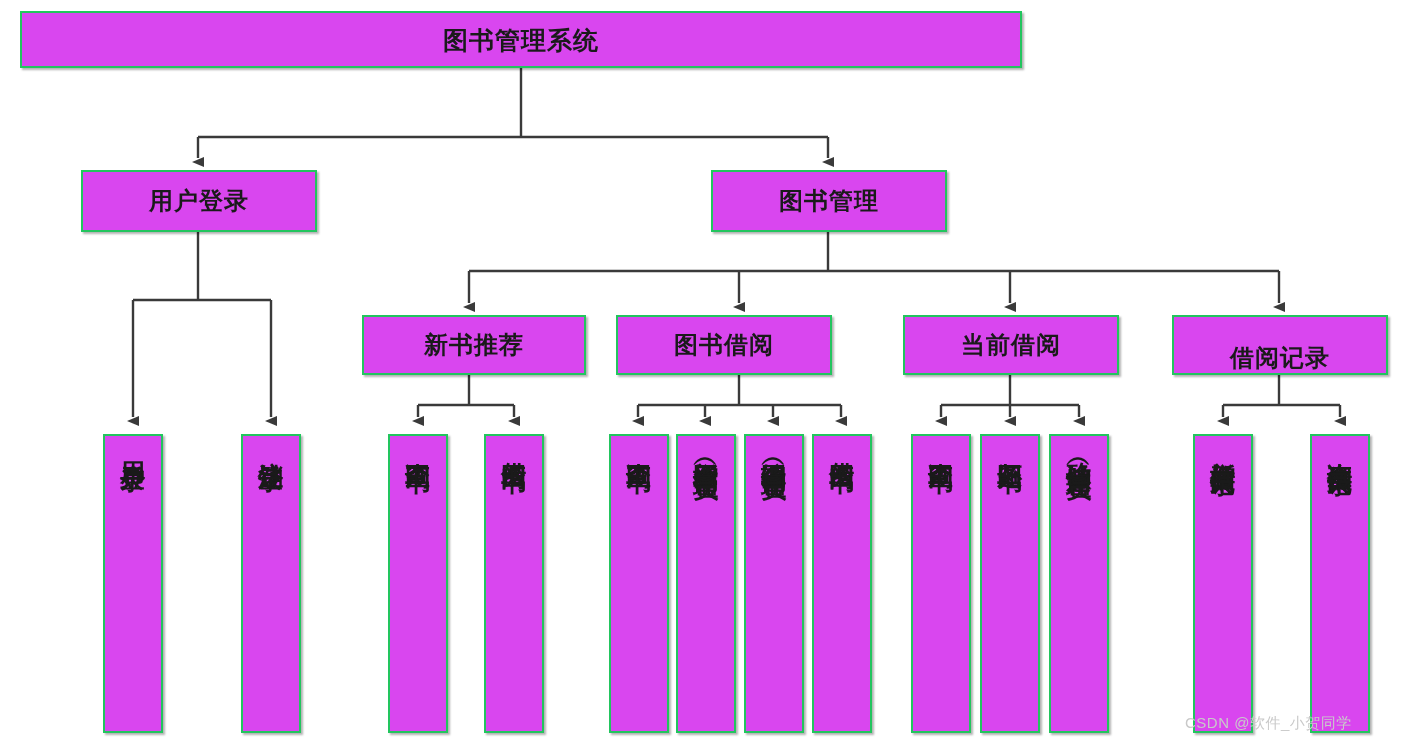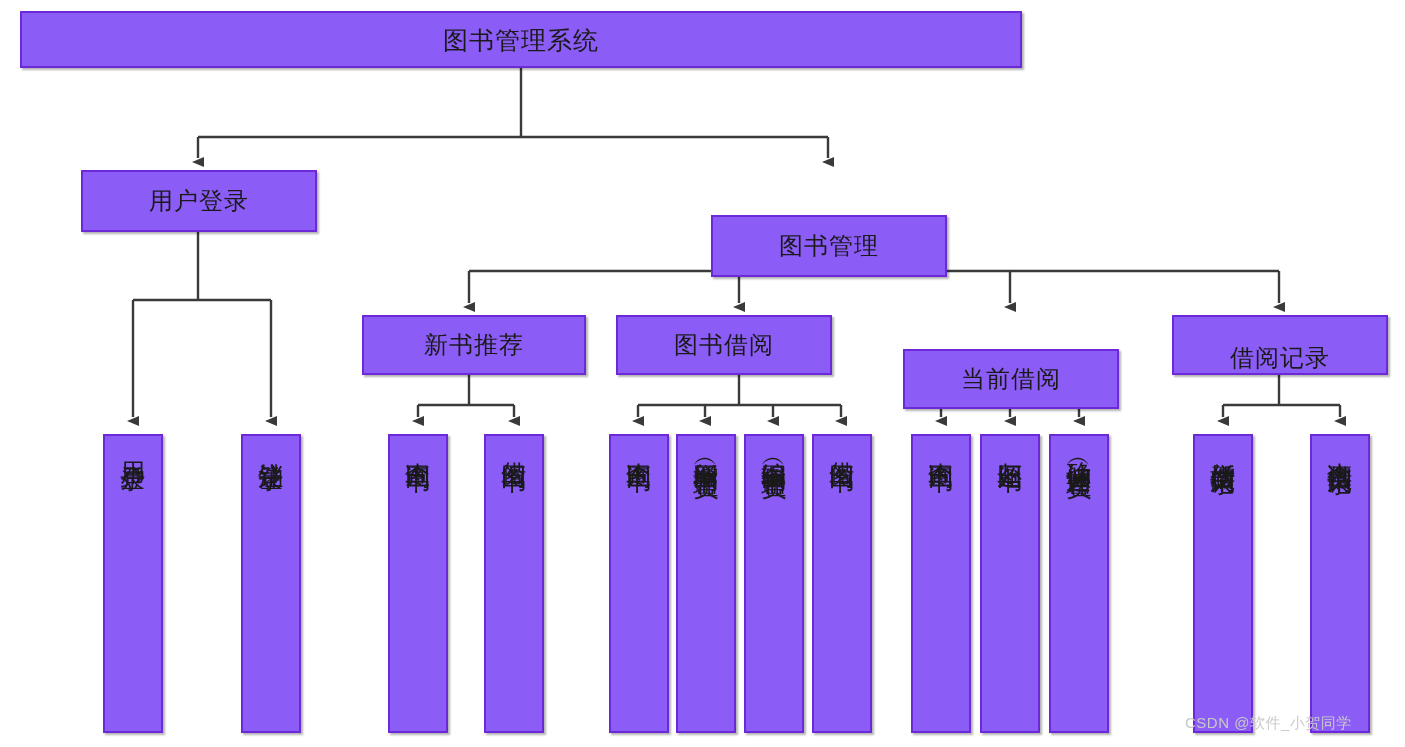--- a/index.html
+++ b/index.html
@@ -22,28 +22,29 @@
     position: absolute;
     left: 0;
     top: 0;
     width: 1405px;
     height: 747px;
     pointer-events: none;
   }
   .node {
     position: absolute;
     box-sizing: border-box;
-    background: #8b5cf6;
-    border: 2px solid #6d28d9;
+    background: #d946ef;
+    border: 2px solid #22c55e;
     box-shadow: 2px 2px 2px rgba(0,0,0,0.30);
     display: flex;
     align-items: center;
     justify-content: center;
     color: #1a1a1a;
     z-index: 2;
+    font-weight: bold;
   }
   .node.horiz {
     font-size: 24px;
     letter-spacing: 1px;
     line-height: 1.2;
     text-align: center;
   }
   .node.root {
     font-size: 25px;
   }
@@ -128,31 +129,31 @@
     </g>
   </svg>
 
   <div class="node horiz root" style="left:20px; top:11px; width:1002px; height:57px;">
     <span>图书管理系统</span>
   </div>
 
   <div class="node horiz" style="left:81px; top:170px; width:236px; height:62px;">
     <span>用户登录</span>
   </div>
-  <div class="node horiz" style="left:711px; top:170px; width:236px; height:62px;margin-top:45px;">
+  <div class="node horiz" style="left:711px; top:170px; width:236px; height:62px;">
     <span>图书管理</span>
   </div>
 
   <div class="node horiz" style="left:362px; top:315px; width:224px; height:60px;">
     <span>新书推荐</span>
   </div>
   <div class="node horiz" style="left:616px; top:315px; width:216px; height:60px;">
     <span>图书借阅</span>
   </div>
-  <div class="node horiz" style="left:903px; top:315px; width:216px; height:60px;margin-top:34px;">
+  <div class="node horiz" style="left:903px; top:315px; width:216px; height:60px;">
     <span>当前借阅</span>
   </div>
   <div class="node horiz" style="left:1172px; top:315px; width:216px; height:60px;align-items:flex-end;">
     <span>借阅记录</span>
   </div>
 
   <div class="node vert" style="left:103px; top:434px; width:60px; height:299px;">
     <span class="vtext">用户登录</span>
   </div>
   <div class="node vert" style="left:241px; top:434px; width:60px; height:299px;">

